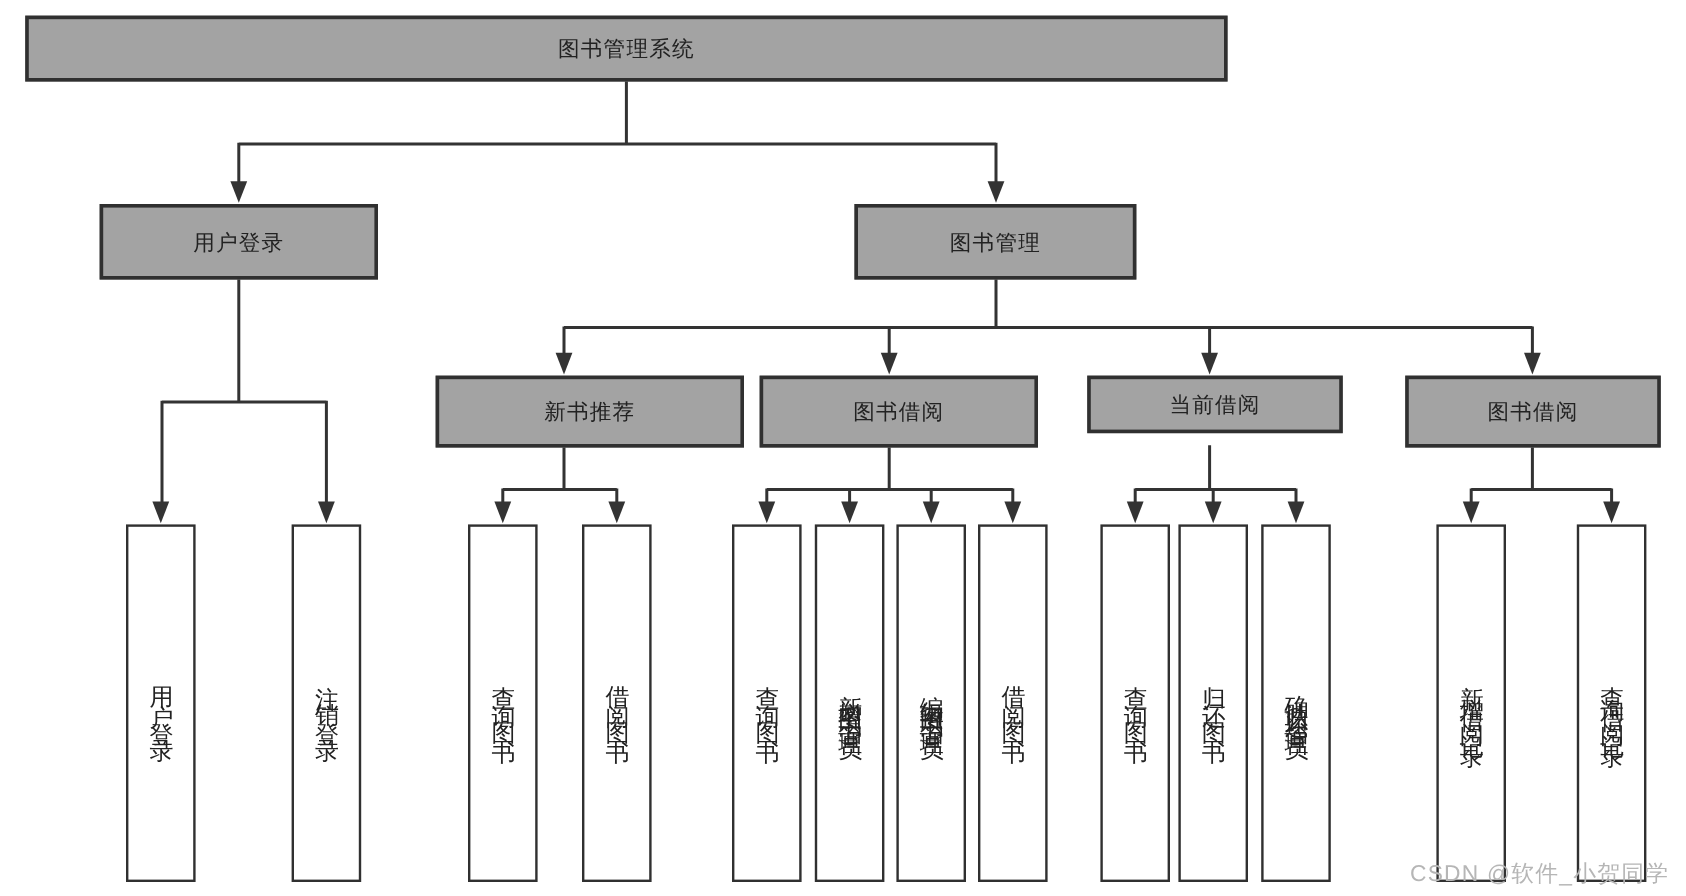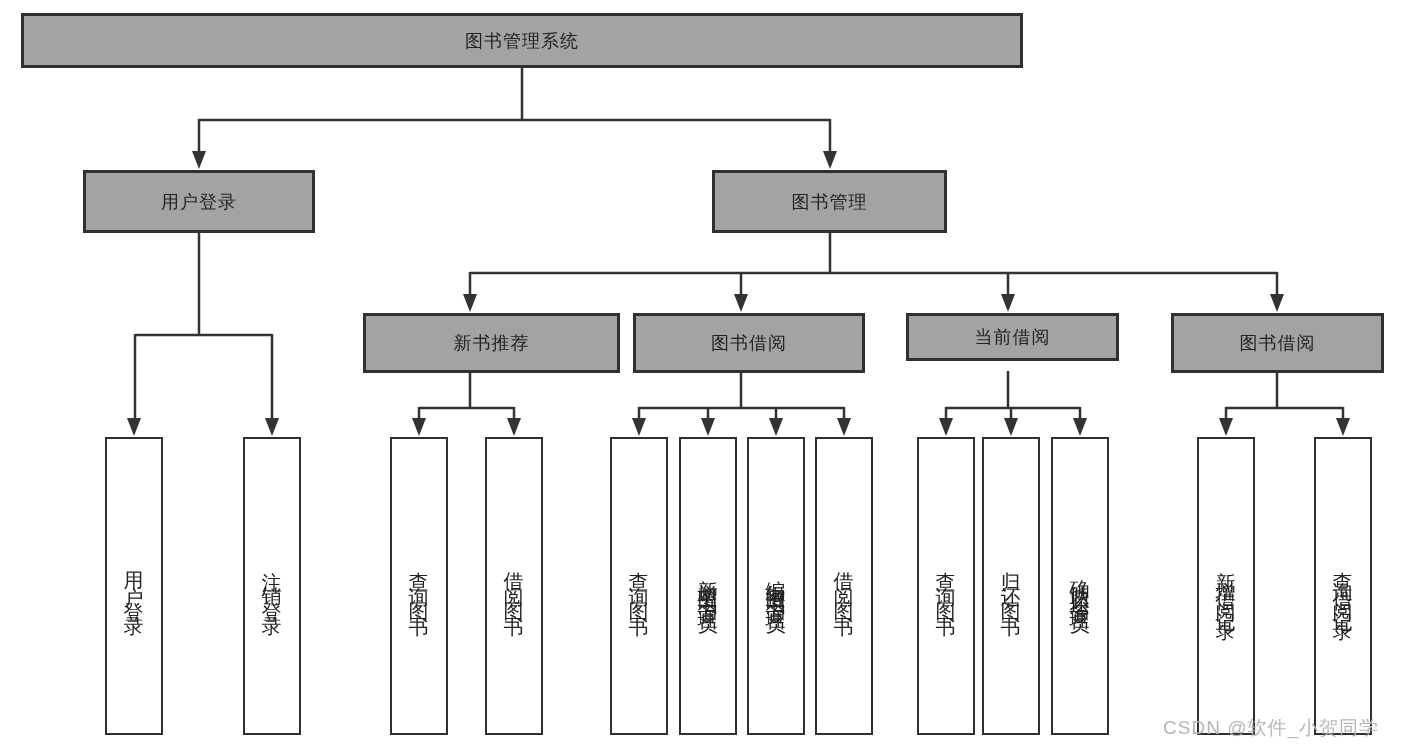--- a/index.html
+++ b/index.html
@@ -35,21 +35,21 @@
     text-orientation:mixed;
     font-size:20px;color:#222222;
     line-height:1;
     white-space:nowrap;
   }
   .ls4{letter-spacing:15px;}
   .ls6{letter-spacing:10px;}
   .ls9{letter-spacing:5px;}
   .watermark{
     position:absolute;
-    right:26px;bottom:6px;
+    right:14px;bottom:6px;
     font-size:19px;
     color:#b6b6b6;
     letter-spacing:1px;
     z-index:5;
   }
 </style>
 </head>
 <body>
 
 <div id="stage">

